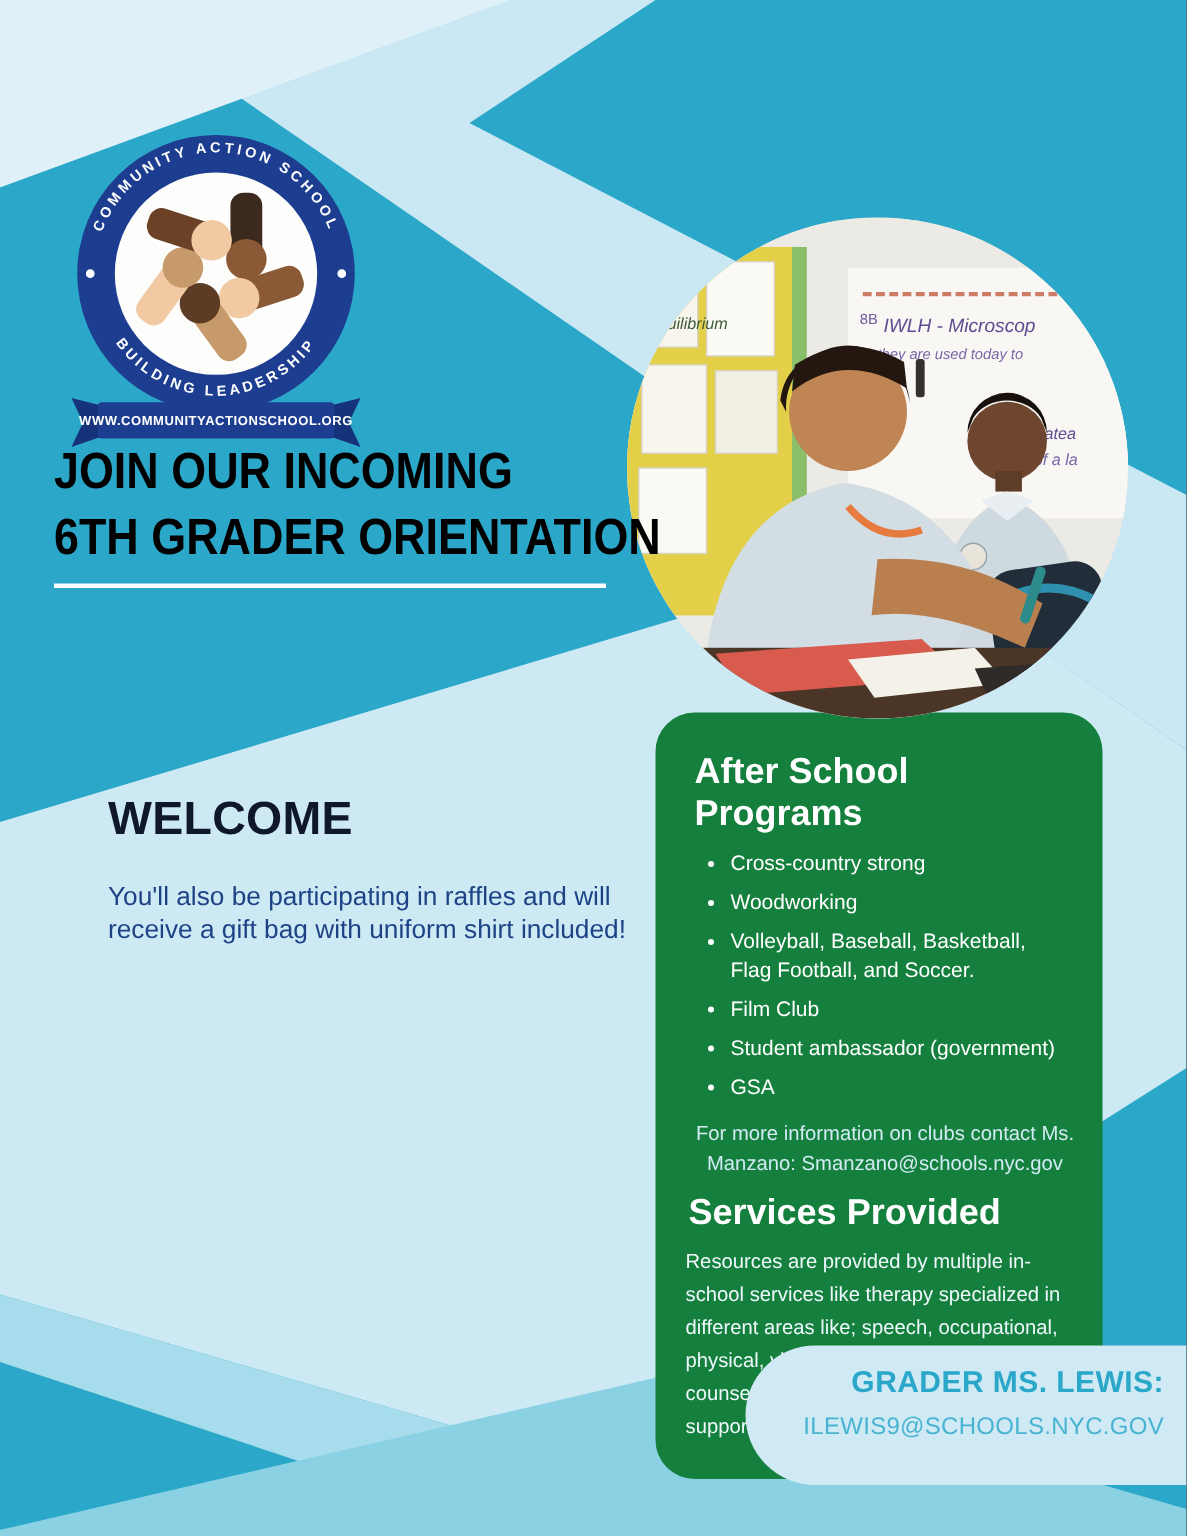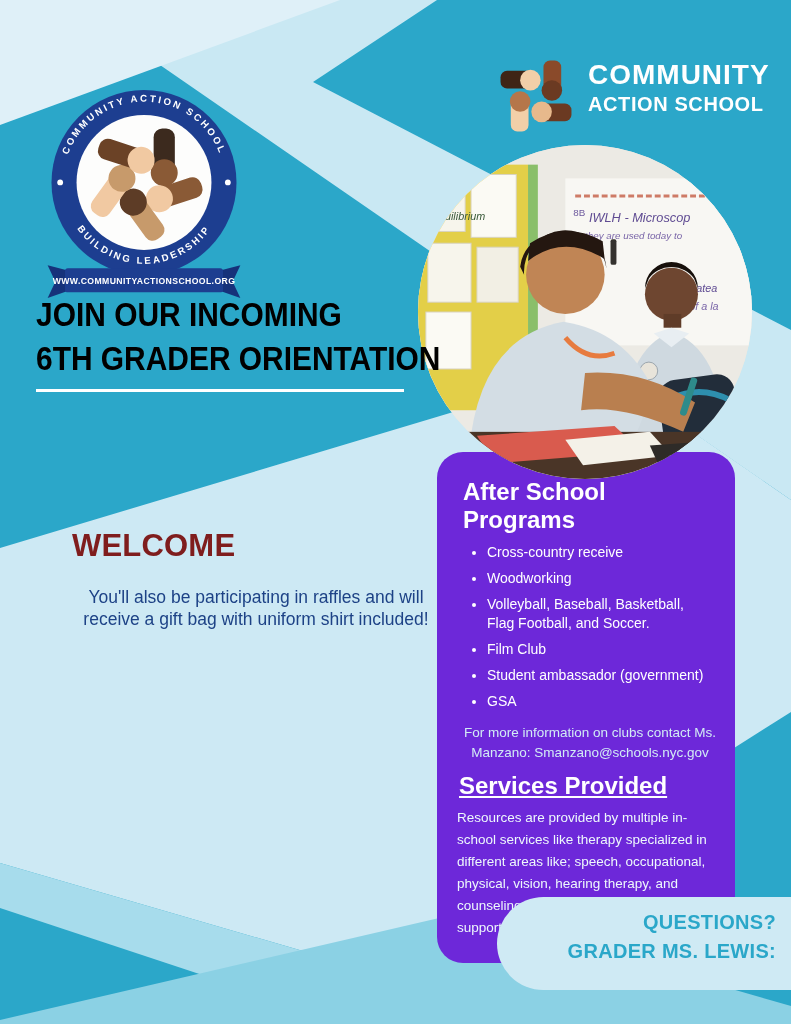--- a/index.html
+++ b/index.html
@@ -23,32 +23,32 @@
 
   .headline{position:absolute;left:36px;top:292px;color:#000000;z-index:5;}
   .headline .l{font-size:34px;font-weight:700;line-height:44px;transform:scaleX(.88);transform-origin:left;white-space:nowrap;}
   .rule{width:368px;height:3px;background:#fff;margin-top:9px;}
   .date{margin-top:8px;font-size:20px;font-weight:700;letter-spacing:1.2px;white-space:nowrap;}
 
   .photo{position:absolute;left:418px;top:145px;width:334px;height:334px;border-radius:50%;
          overflow:hidden;z-index:4;background:#e9e7e0;}
 
   .leftcol{position:absolute;left:72px;top:528px;width:368px;color:#1D4286;z-index:5;}
-  .leftcol h2{margin:0;font-size:31px;font-weight:700;color:#7f1d1d;letter-spacing:.2px;}
+  .leftcol h2{margin:0;font-size:31px;font-weight:700;color:#0f172a;letter-spacing:.2px;}
   .leftcol p{margin:7px 0 0;font-size:17.5px;line-height:1.26;font-weight:500;}
   .leftcol .h-expect{margin-top:12px;}
-  .p2{margin-top:22px !important;text-align:center;}
+  .p2{margin-top:22px !important;}
 
-  .panel{position:absolute;left:437px;top:452px;width:298px;box-sizing:border-box;
-         background:#6d28d9;border-radius:26px;padding:26px 20px 24px 20px;color:#fff;z-index:3;}
+  .panel{position:absolute;left:437px;top:475px;width:298px;box-sizing:border-box;
+         background:#15803d;border-radius:26px;padding:26px 20px 24px 20px;color:#fff;z-index:3;}
   .panel h3{margin:0;font-size:24px;font-weight:700;padding-left:6px;}
   .panel ul{margin:9px 0 0;padding-left:30px;}
   .panel li{font-size:14px;line-height:1.3;margin-bottom:8px;font-weight:500;}
   .note{margin:13px auto 0;width:266px;font-size:13.5px;line-height:1.45;color:#D2EBF5;text-align:center;}
-  .h-services{margin-top:10px !important;padding-left:2px !important;text-decoration:underline;}
+  .h-services{margin-top:10px !important;padding-left:2px !important;}
   .services-body{margin:7px 0 0;font-size:13.5px;line-height:1.62;color:#EEF8FC;font-weight:500;}
 
   .pill{position:absolute;right:0;top:897px;width:294px;height:93px;background:#CFEAF4;
         border-radius:47px 0 0 47px;z-index:4;box-sizing:border-box;
         padding:11px 15px 0 0;text-align:right;color:#2AA7C9;}
   .pill .q,.pill .c{font-size:20px;font-weight:700;line-height:29px;letter-spacing:.3px;}
   .pill .e{font-size:16px;font-weight:500;line-height:29px;color:#49B3D2;letter-spacing:.2px;}
 </style>
 </head>
 <body>
@@ -99,44 +99,20 @@
     <circle cx="23" cy="108" r="3" fill="#fff"></circle>
       <circle cx="197" cy="108" r="3" fill="#fff"></circle>
     <g>
       <polygon points="10,194 30,199 30,221 10,228 18,211" fill="#16327A"></polygon>
       <polygon points="210,194 190,199 190,221 210,228 202,211" fill="#16327A"></polygon>
       <rect x="28" y="197" width="164" height="25" rx="3" fill="#1D3E90"></rect>
       <text x="110" y="213" font-size="9" font-weight="bold" fill="#FFFFFF" text-anchor="middle" style="letter-spacing:.4px">WWW.COMMUNITYACTIONSCHOOL.ORG</text>
     </g>
   </svg>
 
-  <div class="brand">
-    <svg class="brand-icon" viewBox="0 0 90 90">
-      <g transform="translate(45,45) rotate(0)">
-          <rect x="8" y="-38" width="19" height="36" rx="7" fill="#8A4A2A"></rect>
-          <circle cx="17" cy="-6" r="11" fill="#6B3A22"></circle>
-        </g>
-      <g transform="translate(45,45) rotate(90)">
-          <rect x="8" y="-38" width="19" height="36" rx="7" fill="#6B3A22"></rect>
-          <circle cx="17" cy="-6" r="11" fill="#E7B98C"></circle>
-        </g>
-      <g transform="translate(45,45) rotate(180)">
-          <rect x="8" y="-38" width="19" height="36" rx="7" fill="#F2CFA8"></rect>
-          <circle cx="17" cy="-6" r="11" fill="#B5764A"></circle>
-        </g>
-      <g transform="translate(45,45) rotate(270)">
-          <rect x="8" y="-38" width="19" height="36" rx="7" fill="#3F2516"></rect>
-          <circle cx="17" cy="-6" r="11" fill="#F2CFA8"></circle>
-        </g>
-    </svg>
-    <div class="brand-text">
-      <div class="brand-l1">COMMUNITY</div>
-      <div class="brand-l2">ACTION SCHOOL</div>
-    </div>
-  </div>
 
   <div class="headline">
     <div class="l">JOIN OUR INCOMING</div>
     <div class="l">6TH GRADER ORIENTATION</div>
     <div class="rule"></div>
   </div>
 
   <div class="photo">
     <svg viewBox="0 0 340 340" width="334" height="334">
       <rect x="0" y="0" width="340" height="340" fill="#ECEAE4"></rect>
@@ -191,30 +167,30 @@
   </div>
 
   <div class="leftcol">
     <h2>WELCOME</h2>
     <p class="p2">You'll also be participating in raffles and will receive a gift bag with uniform shirt included!</p>
   </div>
 
   <div class="panel">
     <h3>After School Programs</h3>
     <ul>
-      <li>Cross-country receive</li>
+      <li>Cross-country strong</li>
       <li>Woodworking</li>
       <li>Volleyball, Baseball, Basketball, Flag Football, and Soccer.</li>
       <li>Film Club</li>
       <li>Student ambassador (government)</li>
       <li>GSA</li>
     </ul>
     <div class="note">For more information on clubs contact Ms. Manzano: Smanzano@schools.nyc.gov</div>
     <h3 class="h-services">Services Provided</h3>
     <p class="services-body">Resources are provided by multiple in-school services like therapy specialized in different areas like; speech, occupational, physical, vision, hearing therapy, and counseling. Also, the school has the support of the ABC Clinic</p>
   </div>
 
   <div class="pill">
-    <div class="q">QUESTIONS?</div>
     <div class="c">GRADER MS. LEWIS:</div>
+    <div class="e">ILEWIS9@SCHOOLS.NYC.GOV</div>
   </div>
 
 </div>
 
 </body></html>

